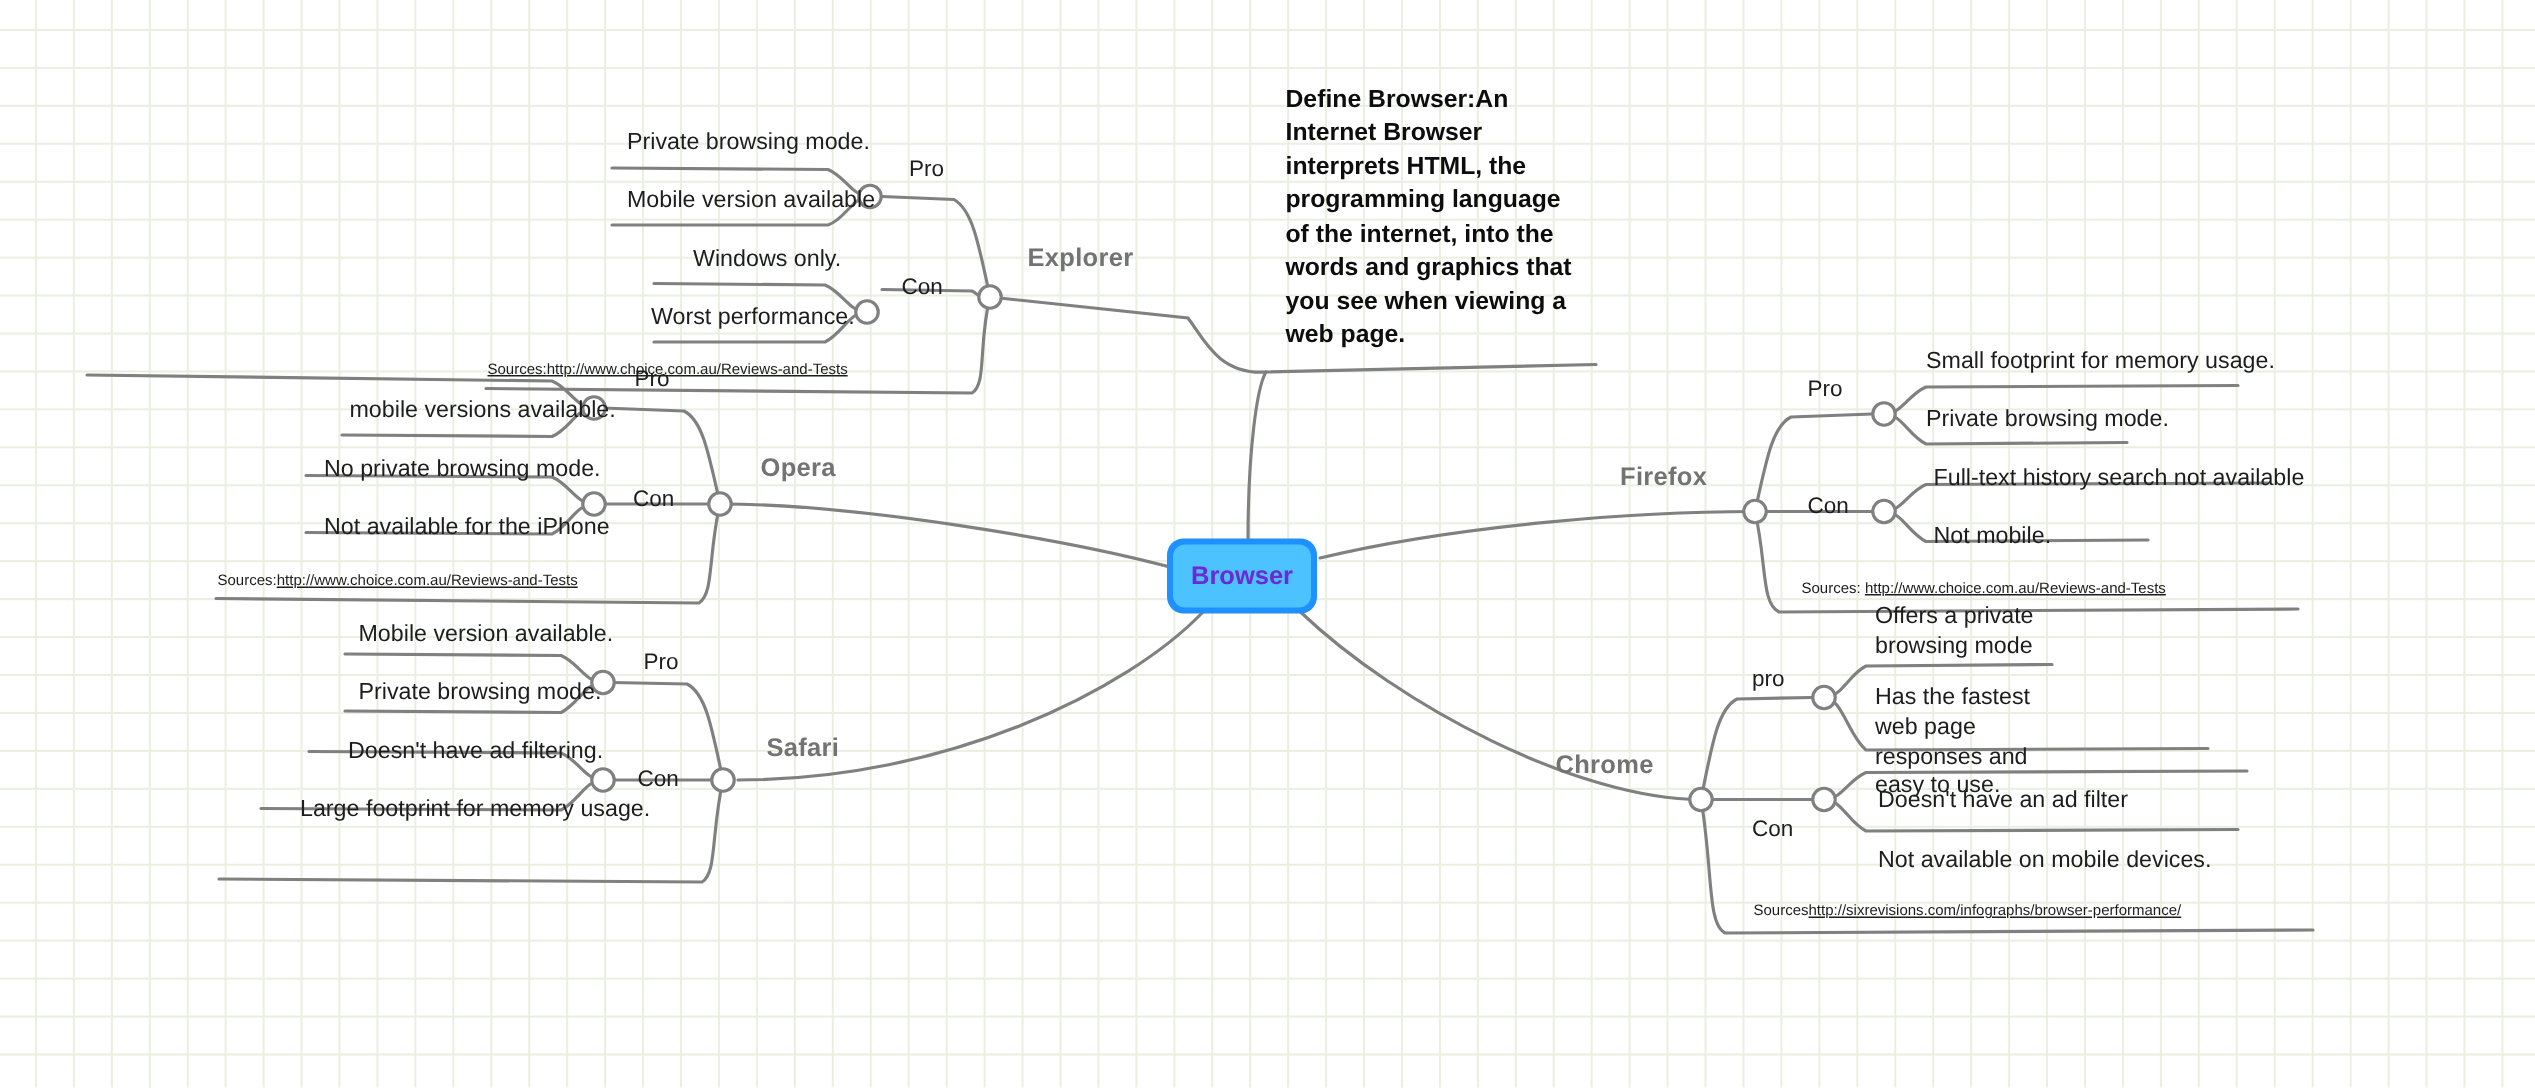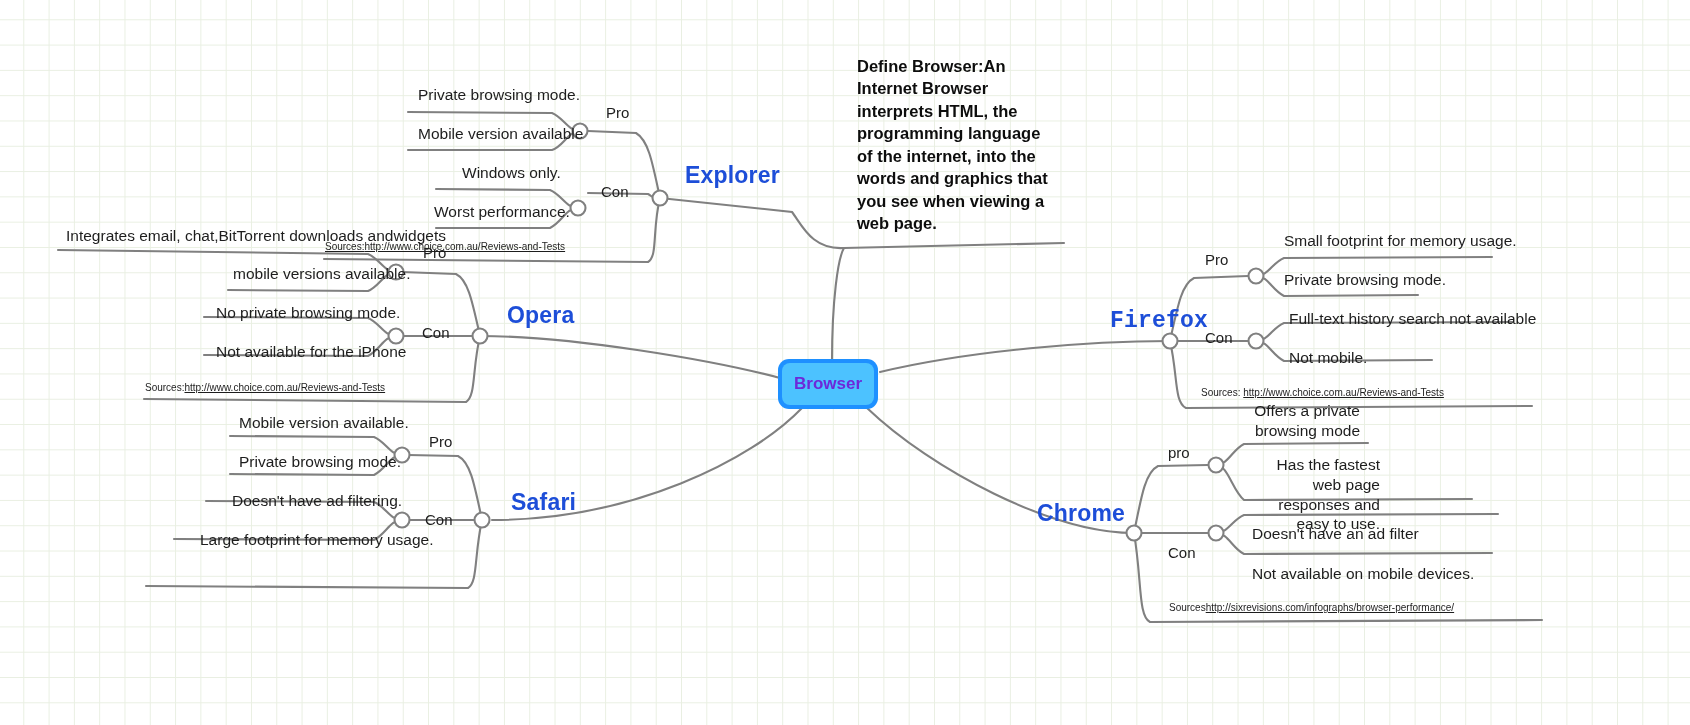--- a/index.html
+++ b/index.html
@@ -14,23 +14,23 @@
     background-position:-2px -6px;
     font-family:"Liberation Sans", sans-serif;
     overflow:hidden;
     position:relative;
   }
   #canvas{position:absolute;left:0;top:0;width:1630px;height:725px;margin-left:12px;}
   #wires{position:absolute;left:0;top:0;width:1690px;height:725px;pointer-events:none;}
 
   .lbl{position:absolute;white-space:nowrap;color:#1b1b1b;font-size:15.5px;line-height:1.25;}
   .leaf{font-size:15.5px;color:#1d1d1d;}
-  .leaf.multi{white-space:normal;line-height:1.28;text-align:right;}
+  .leaf.multi{white-space:normal;line-height:1.28;}
   .pc{font-size:15px;color:#1d1d1d;}
-  .branch-title{font-weight:bold;font-size:23px;color:#1d4ed8;letter-spacing:.2px;}
+  .branch-title{font-weight:bold;font-size:17px;color:#737373;letter-spacing:.2px;}
   .src{font-size:10px;color:#1d1d1d;}
   .src .all-u{text-decoration:underline;}
 
   #definition{
     position:absolute;left:845px;top:55px;width:200px;
     font-weight:bold;font-size:16.5px;line-height:1.36;color:#0d0d0d;
   }
 
   #browser-node{
     position:absolute;left:766px;top:359px;width:100px;height:50px;
@@ -153,37 +153,36 @@
   <div class="lbl leaf" style="left:406px;top:124px;">Mobile version available</div>
   <div class="lbl leaf" style="left:450px;top:163px;">Windows only.</div>
   <div class="lbl leaf" style="left:422px;top:202px;">Worst performance.</div>
   <div class="lbl src" style="left:313px;top:241px;">
     <span class="all-u">Sources:</span><span class="all-u">http://www.choice.com.au/Reviews-and-Tests</span>
   </div>
 
   <div class="lbl branch-title" style="left:495px;top:301px;">Opera</div>
   <div class="lbl pc" style="left:411px;top:244px;">Pro</div>
   <div class="lbl pc" style="left:410px;top:324px;">Con</div>
-  <div class="lbl leaf" style="left:54px;top:226px;">Integrates email, chat,BitTorrent downloads andwidgets</div>
   <div class="lbl leaf" style="left:221px;top:264px;">mobile versions available.</div>
   <div class="lbl leaf" style="left:204px;top:303px;">No private browsing mode.</div>
   <div class="lbl leaf" style="left:204px;top:342px;">Not available for the iPhone</div>
   <div class="lbl src" style="left:133px;top:382px;">
     <span>Sources:</span><span class="all-u">http://www.choice.com.au/Reviews-and-Tests</span>
   </div>
 
   <div class="lbl branch-title" style="left:499px;top:488px;">Safari</div>
   <div class="lbl pc" style="left:417px;top:433px;">Pro</div>
   <div class="lbl pc" style="left:413px;top:511px;">Con</div>
   <div class="lbl leaf" style="left:227px;top:413px;">Mobile version available.</div>
   <div class="lbl leaf" style="left:227px;top:452px;">Private browsing mode.</div>
   <div class="lbl leaf" style="left:220px;top:491px;">Doesn't have ad filtering.</div>
   <div class="lbl leaf" style="left:188px;top:530px;">Large footprint for memory usage.</div>
 
-  <div class="lbl branch-title" style="left:1098px;top:307px;font-family:Liberation Mono, monospace;">Firefox</div>
+  <div class="lbl branch-title" style="left:1068px;top:307px;">Firefox</div>
   <div class="lbl pc" style="left:1193px;top:251px;">Pro</div>
   <div class="lbl pc" style="left:1193px;top:329px;">Con</div>
   <div class="lbl leaf" style="left:1272px;top:231px;">Small footprint for memory usage.</div>
   <div class="lbl leaf" style="left:1272px;top:270px;">Private browsing mode.</div>
   <div class="lbl leaf" style="left:1277px;top:309px;">Full-text history search not available</div>
   <div class="lbl leaf" style="left:1277px;top:348px;">Not mobile.</div>
   <div class="lbl src" style="left:1189px;top:387px;">
     <span>Sources: </span><span class="all-u">http://www.choice.com.au/Reviews-and-Tests</span>
   </div>
 

